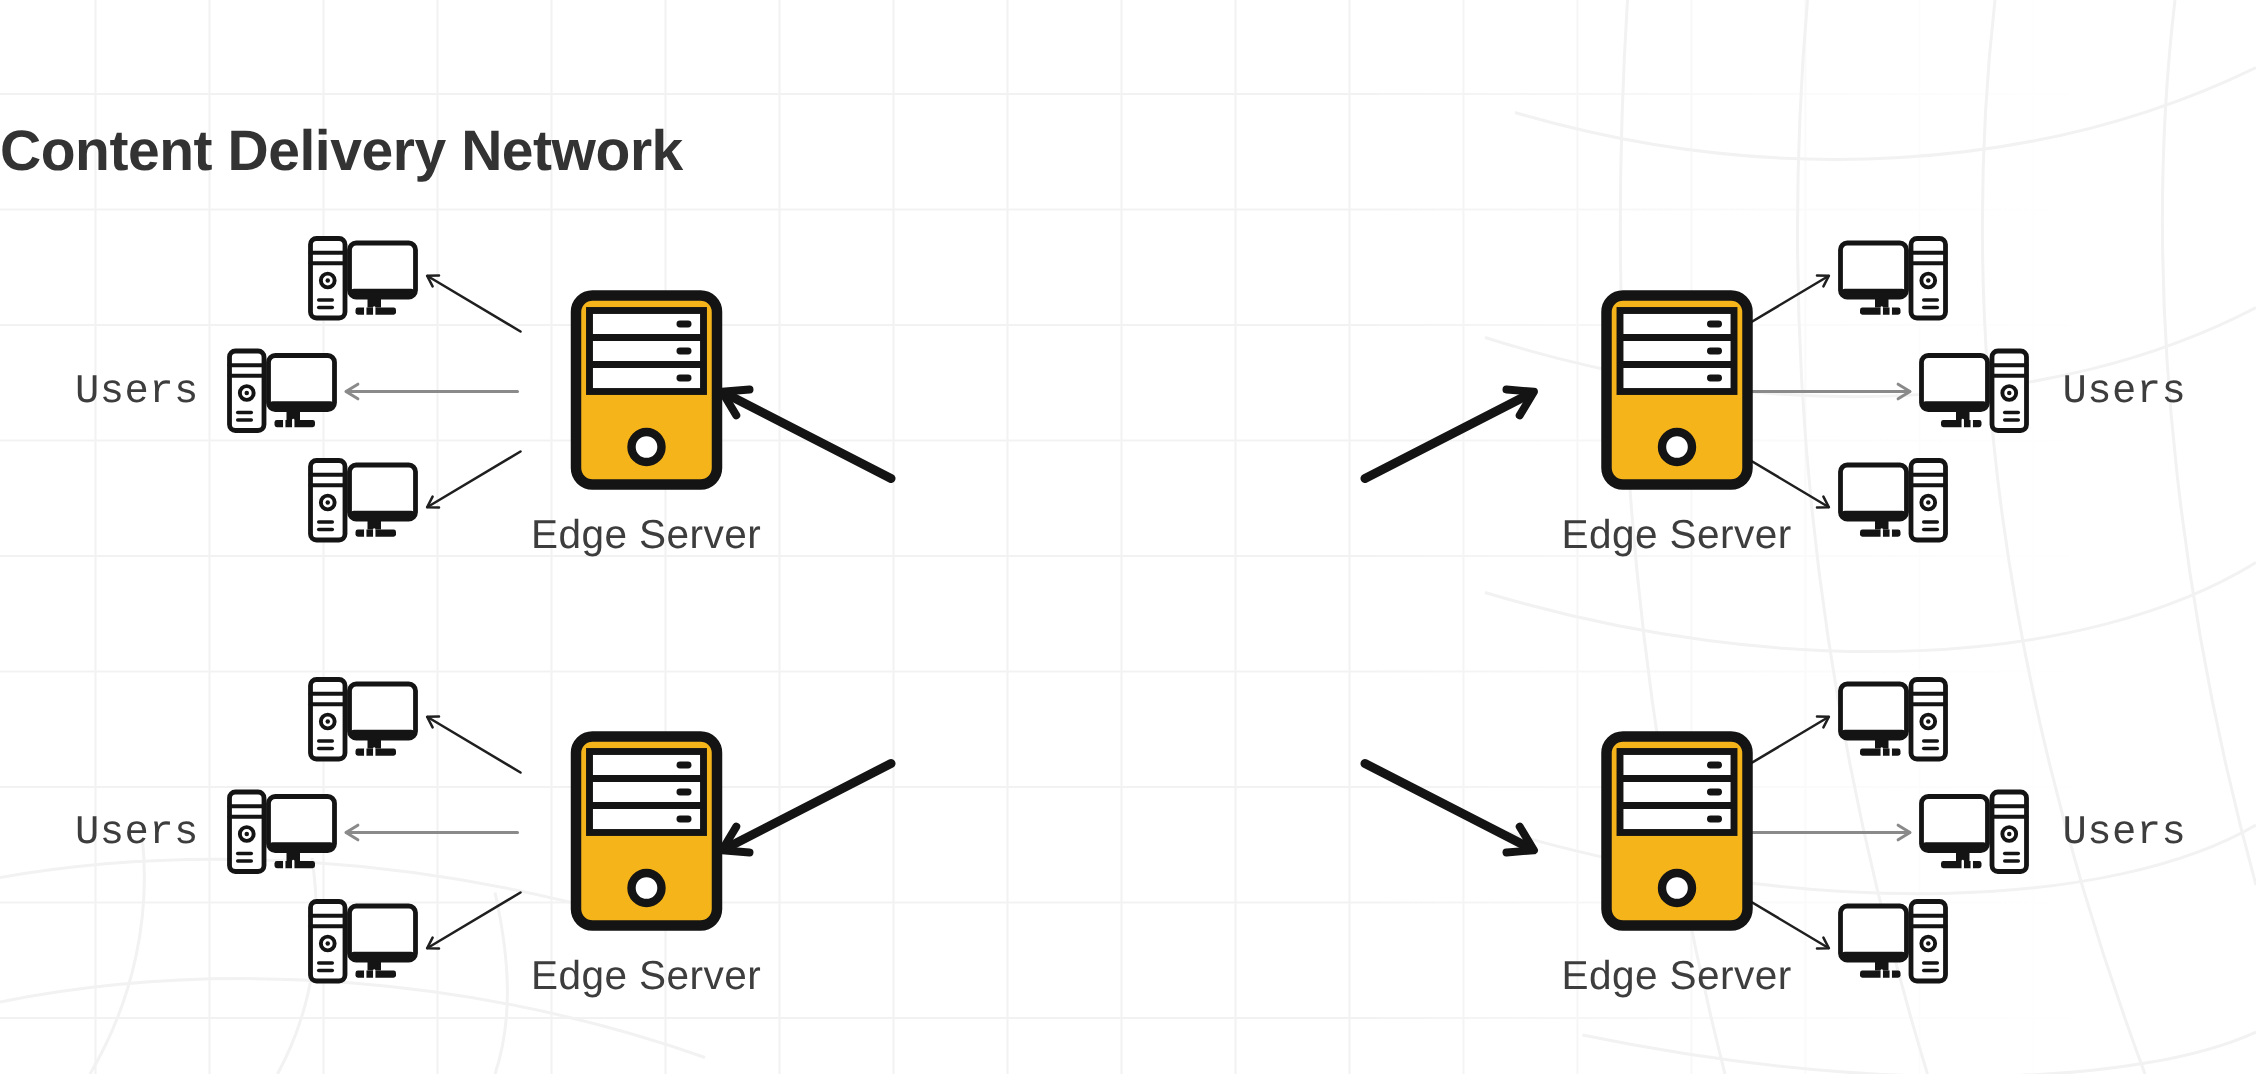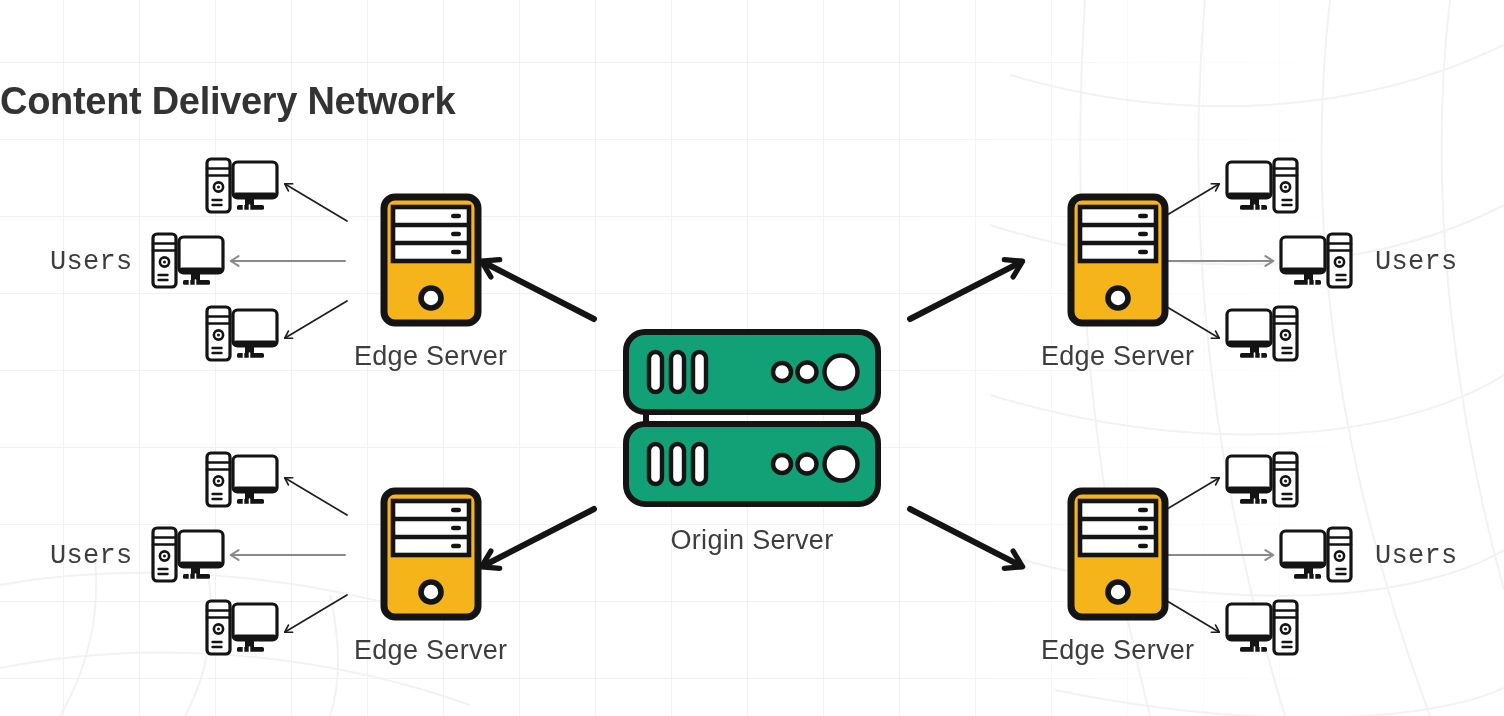--- a/index.html
+++ b/index.html
@@ -162,26 +162,20 @@
 
     <path class="arrow-thin" d="M1157 221 L1219 184" marker-end="url(#mk-thin)"></path>
     <path class="arrow-gray" d="M1159 261 L1273 261" marker-end="url(#mk-gray)"></path>
     <path class="arrow-thin" d="M1157 301 L1219 338" marker-end="url(#mk-thin)"></path>
 
     <path class="arrow-thin" d="M1157 515 L1219 478" marker-end="url(#mk-thin)"></path>
     <path class="arrow-gray" d="M1159 555 L1273 555" marker-end="url(#mk-gray)"></path>
     <path class="arrow-thin" d="M1157 595 L1219 632" marker-end="url(#mk-thin)"></path>
   </svg>
 
-  <div class="node origin" style="left:623px;top:329px;">
-    <svg width="258" height="178" viewBox="0 0 258 178">
-        <use href="#sym-rack"></use>
-      </svg>
-    <div class="node-label">Origin Server</div>
-  </div>
 
   <div class="node" style="left:354px;top:193px;">
     <svg width="102" height="134" viewBox="0 0 102 134">
         <use href="#sym-tower"></use>
       </svg>
     <div class="node-label">Edge Server</div>
   </div>
   <div class="node" style="left:1041px;top:193px;">
     <svg width="102" height="134" viewBox="0 0 102 134">
         <use href="#sym-tower"></use>

